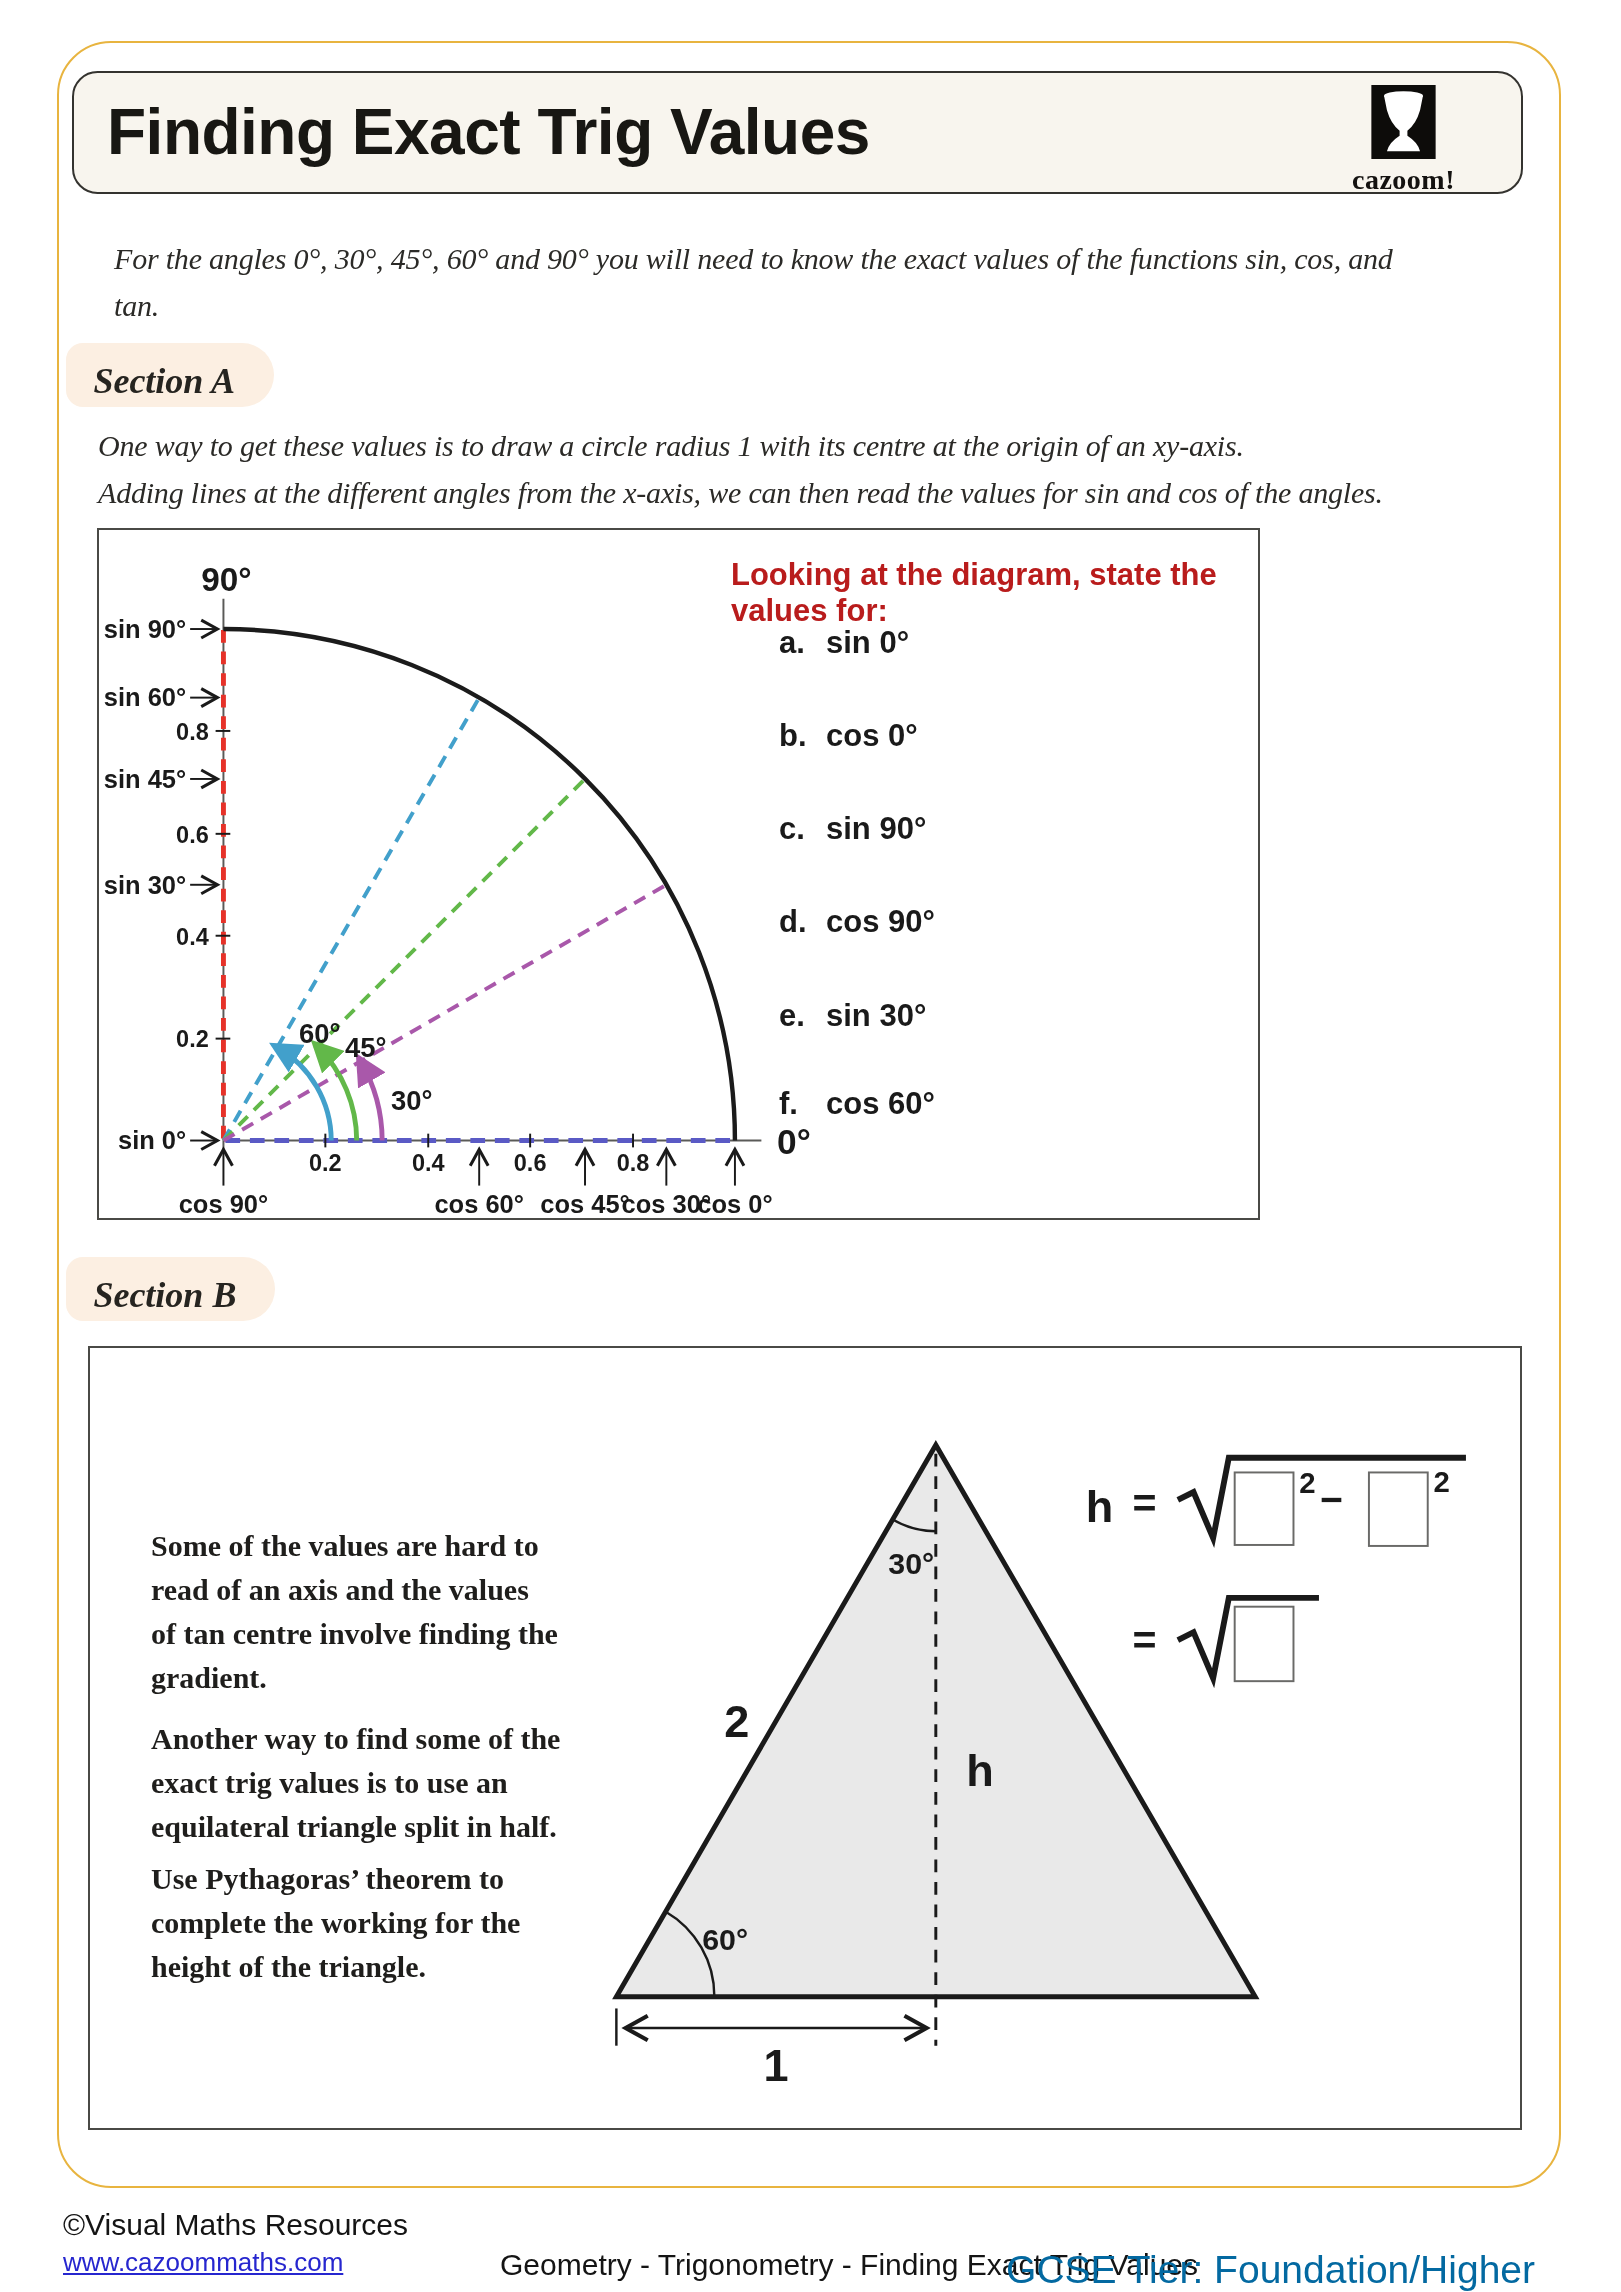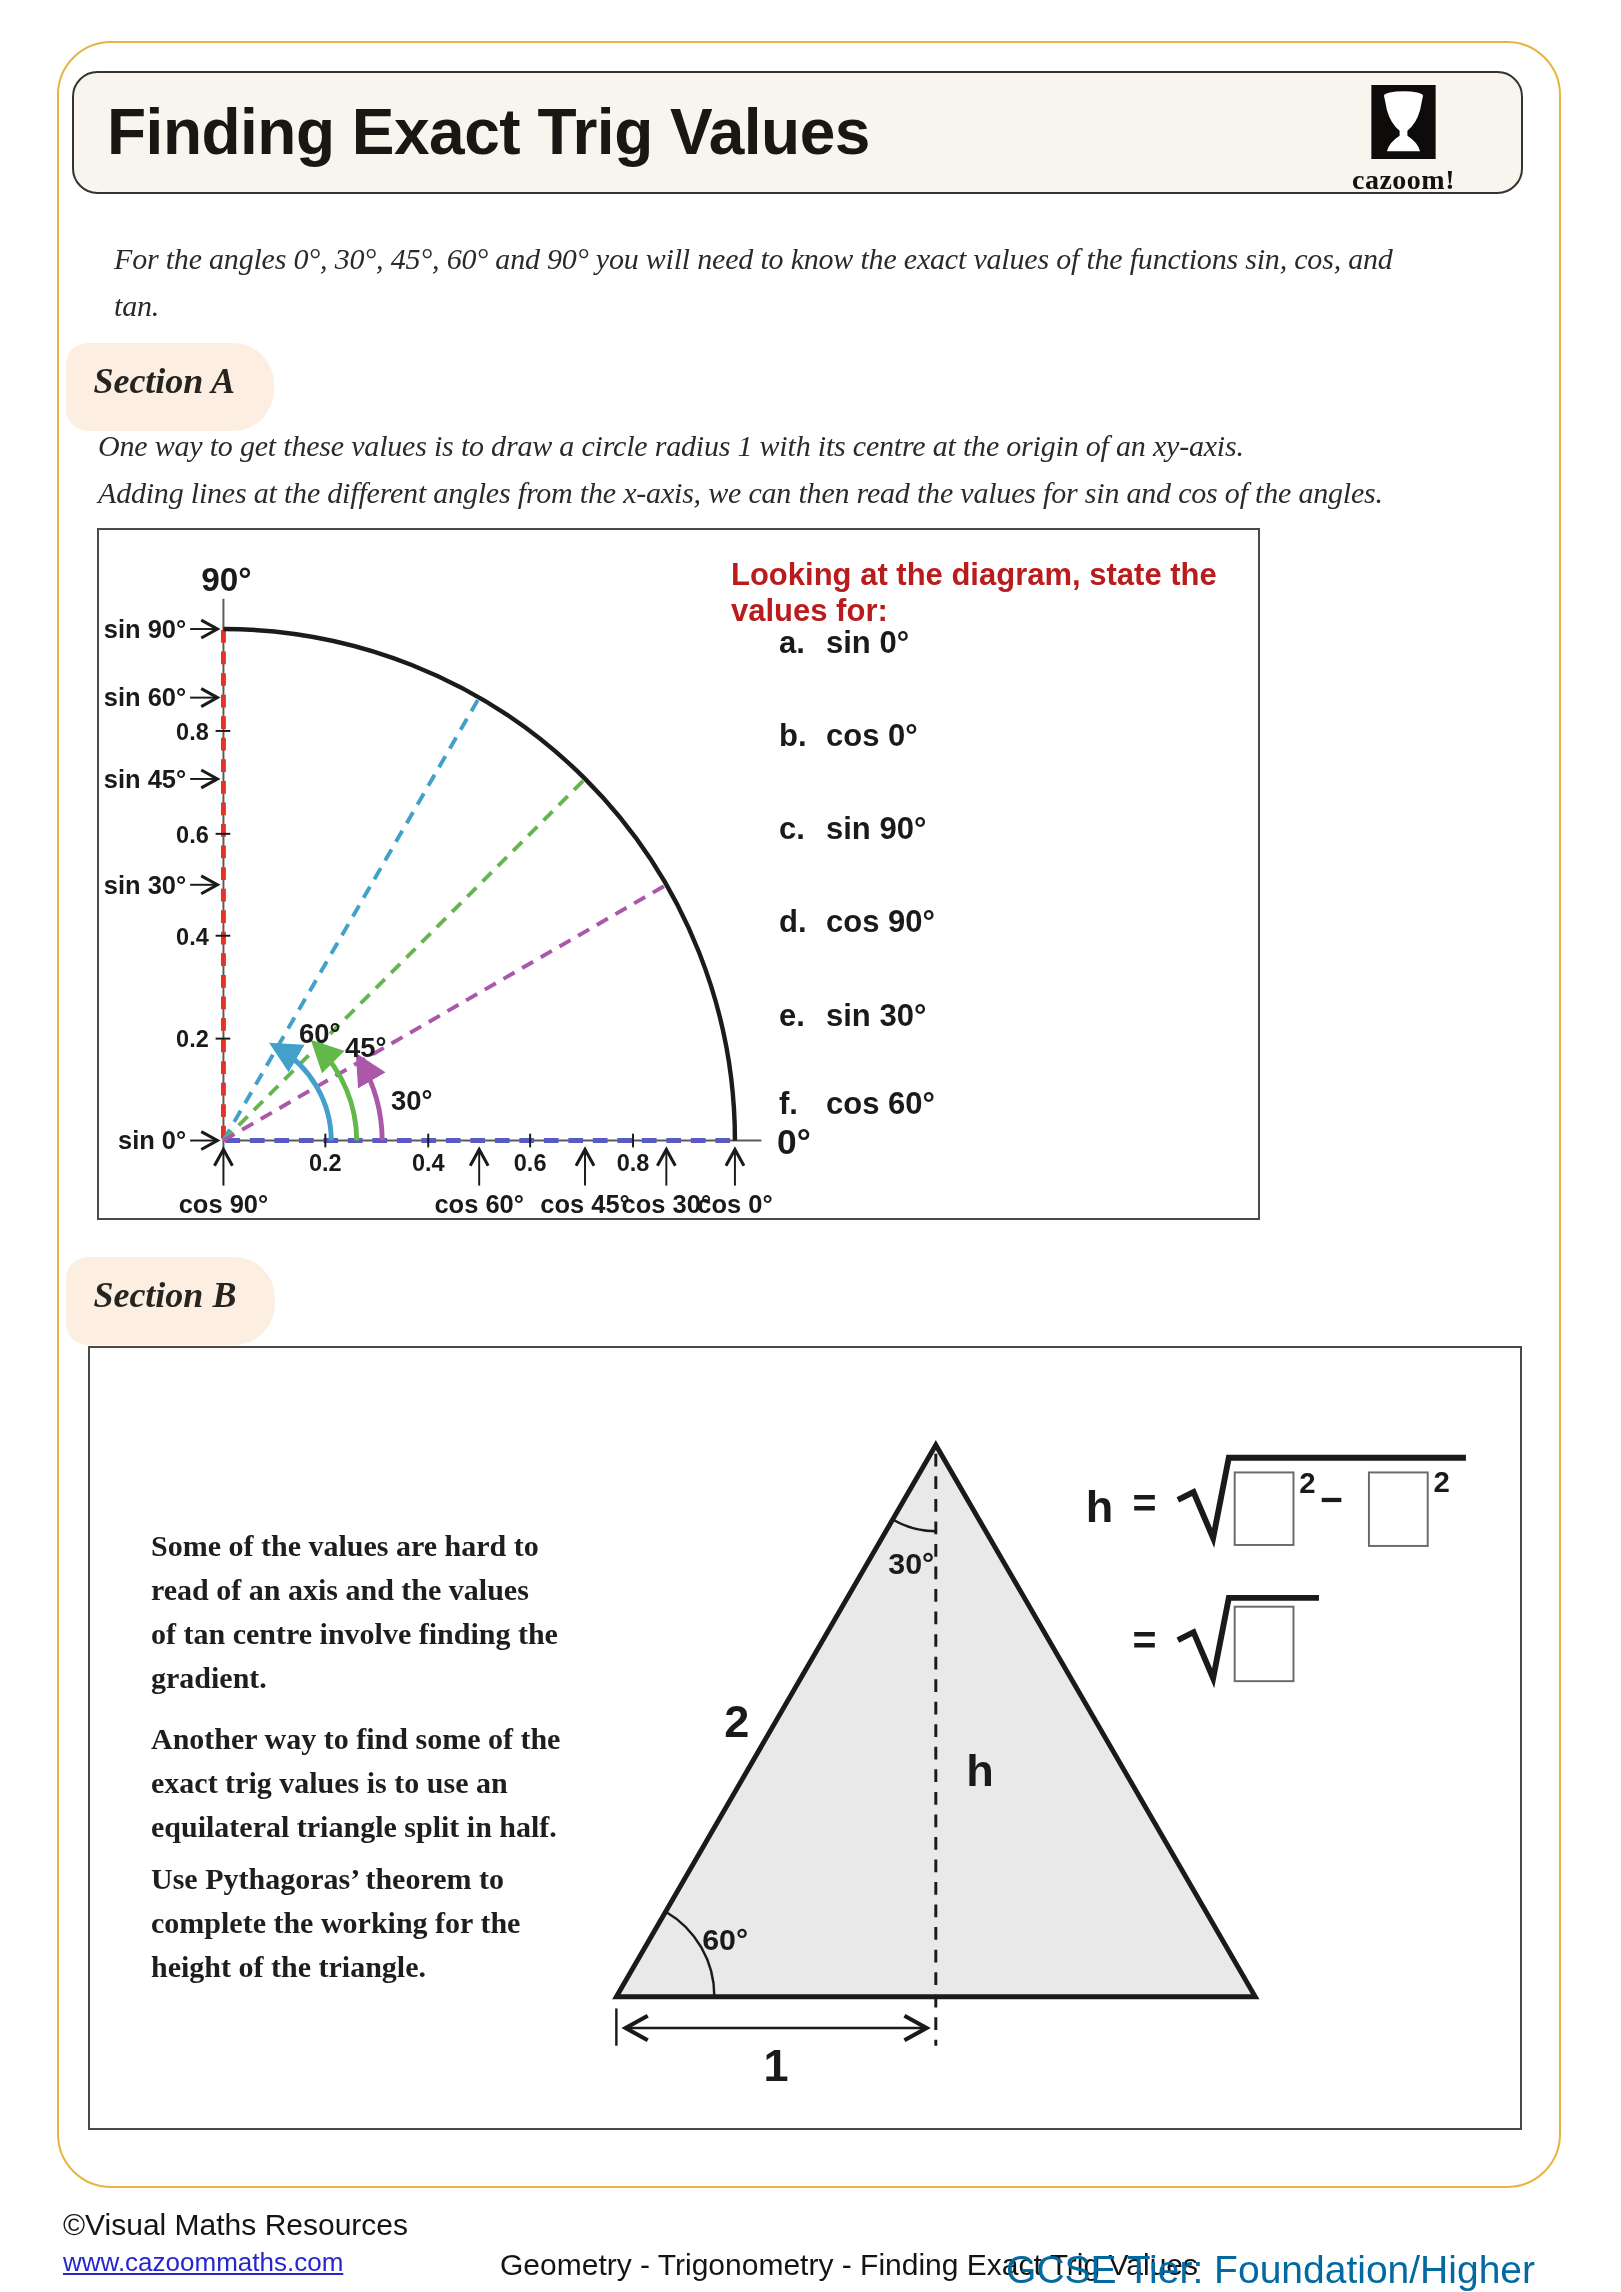--- a/index.html
+++ b/index.html
@@ -33,21 +33,21 @@
   .serif-it {
     font-family:"Liberation Serif", serif; font-style:italic;
     font-size:30px; color:#2b2a27; letter-spacing:-0.2px;
   }
   .intro { left:98px; top:235px; width:1431px; line-height:47px;margin-left:16px; }
 
   .chip {
     background:#fcefe2; border-radius:21.6px 41px 41px 21.6px;
     font-family:"Liberation Serif", serif; font-style:italic; font-weight:bold;
     font-size:36px; color:#262420; padding:0 39px 0 27.4px;
-    height:88px; line-height:76px; display:inline-block;
+    height:64px; line-height:76px; display:inline-block;
   }
   .chip-a { left:66px; top:343px; }
   .chip-b { left:66px; top:1257px; }
 
   .desc1 { left:98px; top:429px; }
   .desc2 { left:98px; top:476px; }
 
   .panel { background:#ffffff; border:2px solid #4a4a46; }
   .panel-a { left:97px; top:528px; width:1163px; height:692px; }
   .panel-b { left:88px; top:1346px; width:1434px; height:784px; }

